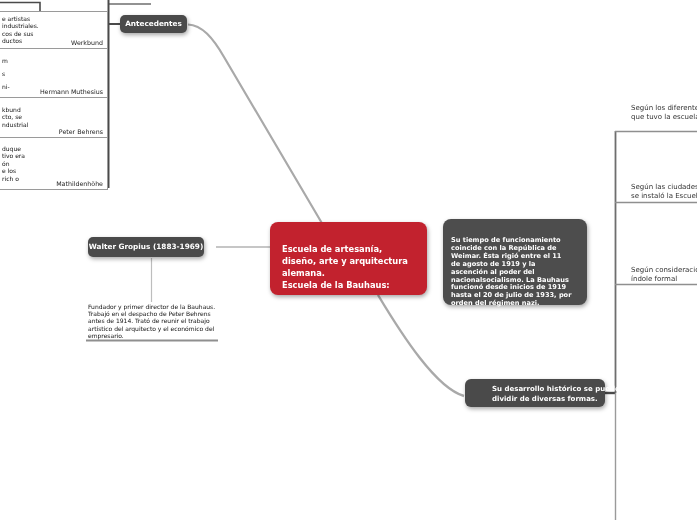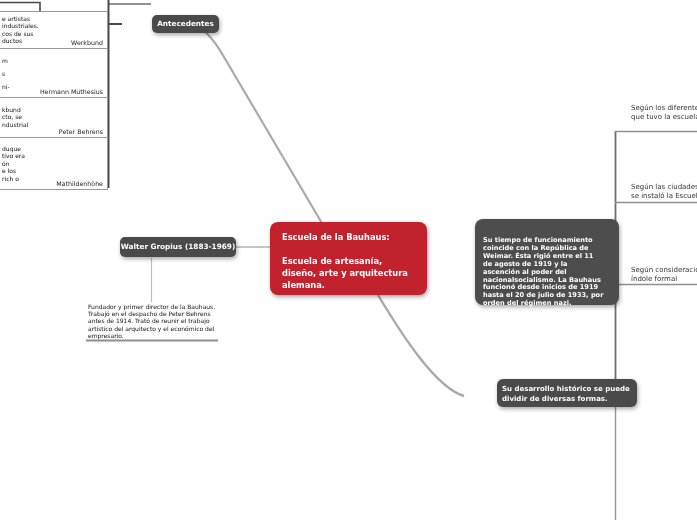--- a/index.html
+++ b/index.html
@@ -6,21 +6,21 @@
   .canvas{
     position:relative;width:697px;height:520px;overflow:hidden;
     background:#fff;font-family:"DejaVu Sans","Liberation Sans",sans-serif;
   }
   svg.connectors{position:absolute;left:0;top:0;z-index:1;}
   .node{
     position:absolute;z-index:2;color:var(--node-text,#fff);font-weight:bold;
     box-sizing:border-box;border-radius:6px;
     box-shadow:1px 2px 4px rgba(0,0,0,0.35);
   }
-  .dark{background:var(--dark-node,#4a4a4a);margin-left:32px;}
+  .dark{background:var(--dark-node,#4a4a4a);}
   .red{background:var(--red-node,#c2222e);}
   .pre{white-space:pre;}
   .node-antecedentes{
     left:120px;top:15px;width:67px;height:18px;
     font-size:7.3px;line-height:18px;text-align:center;border-radius:5px;
   }
   .node-gropius{
     left:88px;top:237px;width:116px;height:20px;
     font-size:7.3px;line-height:20px;text-align:center;border-radius:5px;
   }
@@ -29,21 +29,21 @@
     padding:9px 12px;font-size:8.3px;line-height:12px;border-radius:8px;
   }
   .node-central .central-body{margin-top:12px;}
   .node-weimar{
     left:443px;top:219px;width:144px;height:86px;
     padding:18px 8px;font-size:6.6px;line-height:7.9px;border-radius:8px;
     background:#4d4d4d;
   }
   .node-desarrollo{
     left:465px;top:379px;width:140px;height:28px;
-    padding:5px 5px;font-size:7px;line-height:10px;border-radius:6px;
+    padding:5px 27px;font-size:7px;line-height:10px;border-radius:6px;
   }
   .gropius-desc{
     position:absolute;z-index:2;left:88px;top:303px;width:135px;
     font-size:6px;line-height:7.2px;color:#111;white-space:pre;
   }
   .abox{
     position:absolute;z-index:2;left:-50px;width:158px;box-sizing:border-box;
     border:1px solid #9a9a9a;background:#fff;
   }
   .abox .frag{padding-left:51px;font-size:6px;line-height:7.4px;color:#111;white-space:pre;}
@@ -117,24 +117,24 @@
 tivo era
 ón
 e los
 rich o</div>
     <div class="blabel">Mathildenhöhe</div>
   </div>
 
   <div class="node dark node-antecedentes">Antecedentes</div>
 
   <div class="node red node-central">
-    <div class="pre">Escuela de la Bauhaus:</div>
     <div class="pre central-body">Escuela de artesanía,
 diseño, arte y arquitectura
 alemana.</div>
+    <div class="pre">Escuela de la Bauhaus:</div>
   </div>
 
   <div class="node dark node-weimar pre">Su tiempo de funcionamiento
 coincide con la República de
 Weimar. Ésta rigió entre el 11
 de agosto de 1919 y la
 ascención al poder del
 nacionalsocialismo. La Bauhaus
 funcionó desde inicios de 1919
 hasta el 20 de julio de 1933, por

